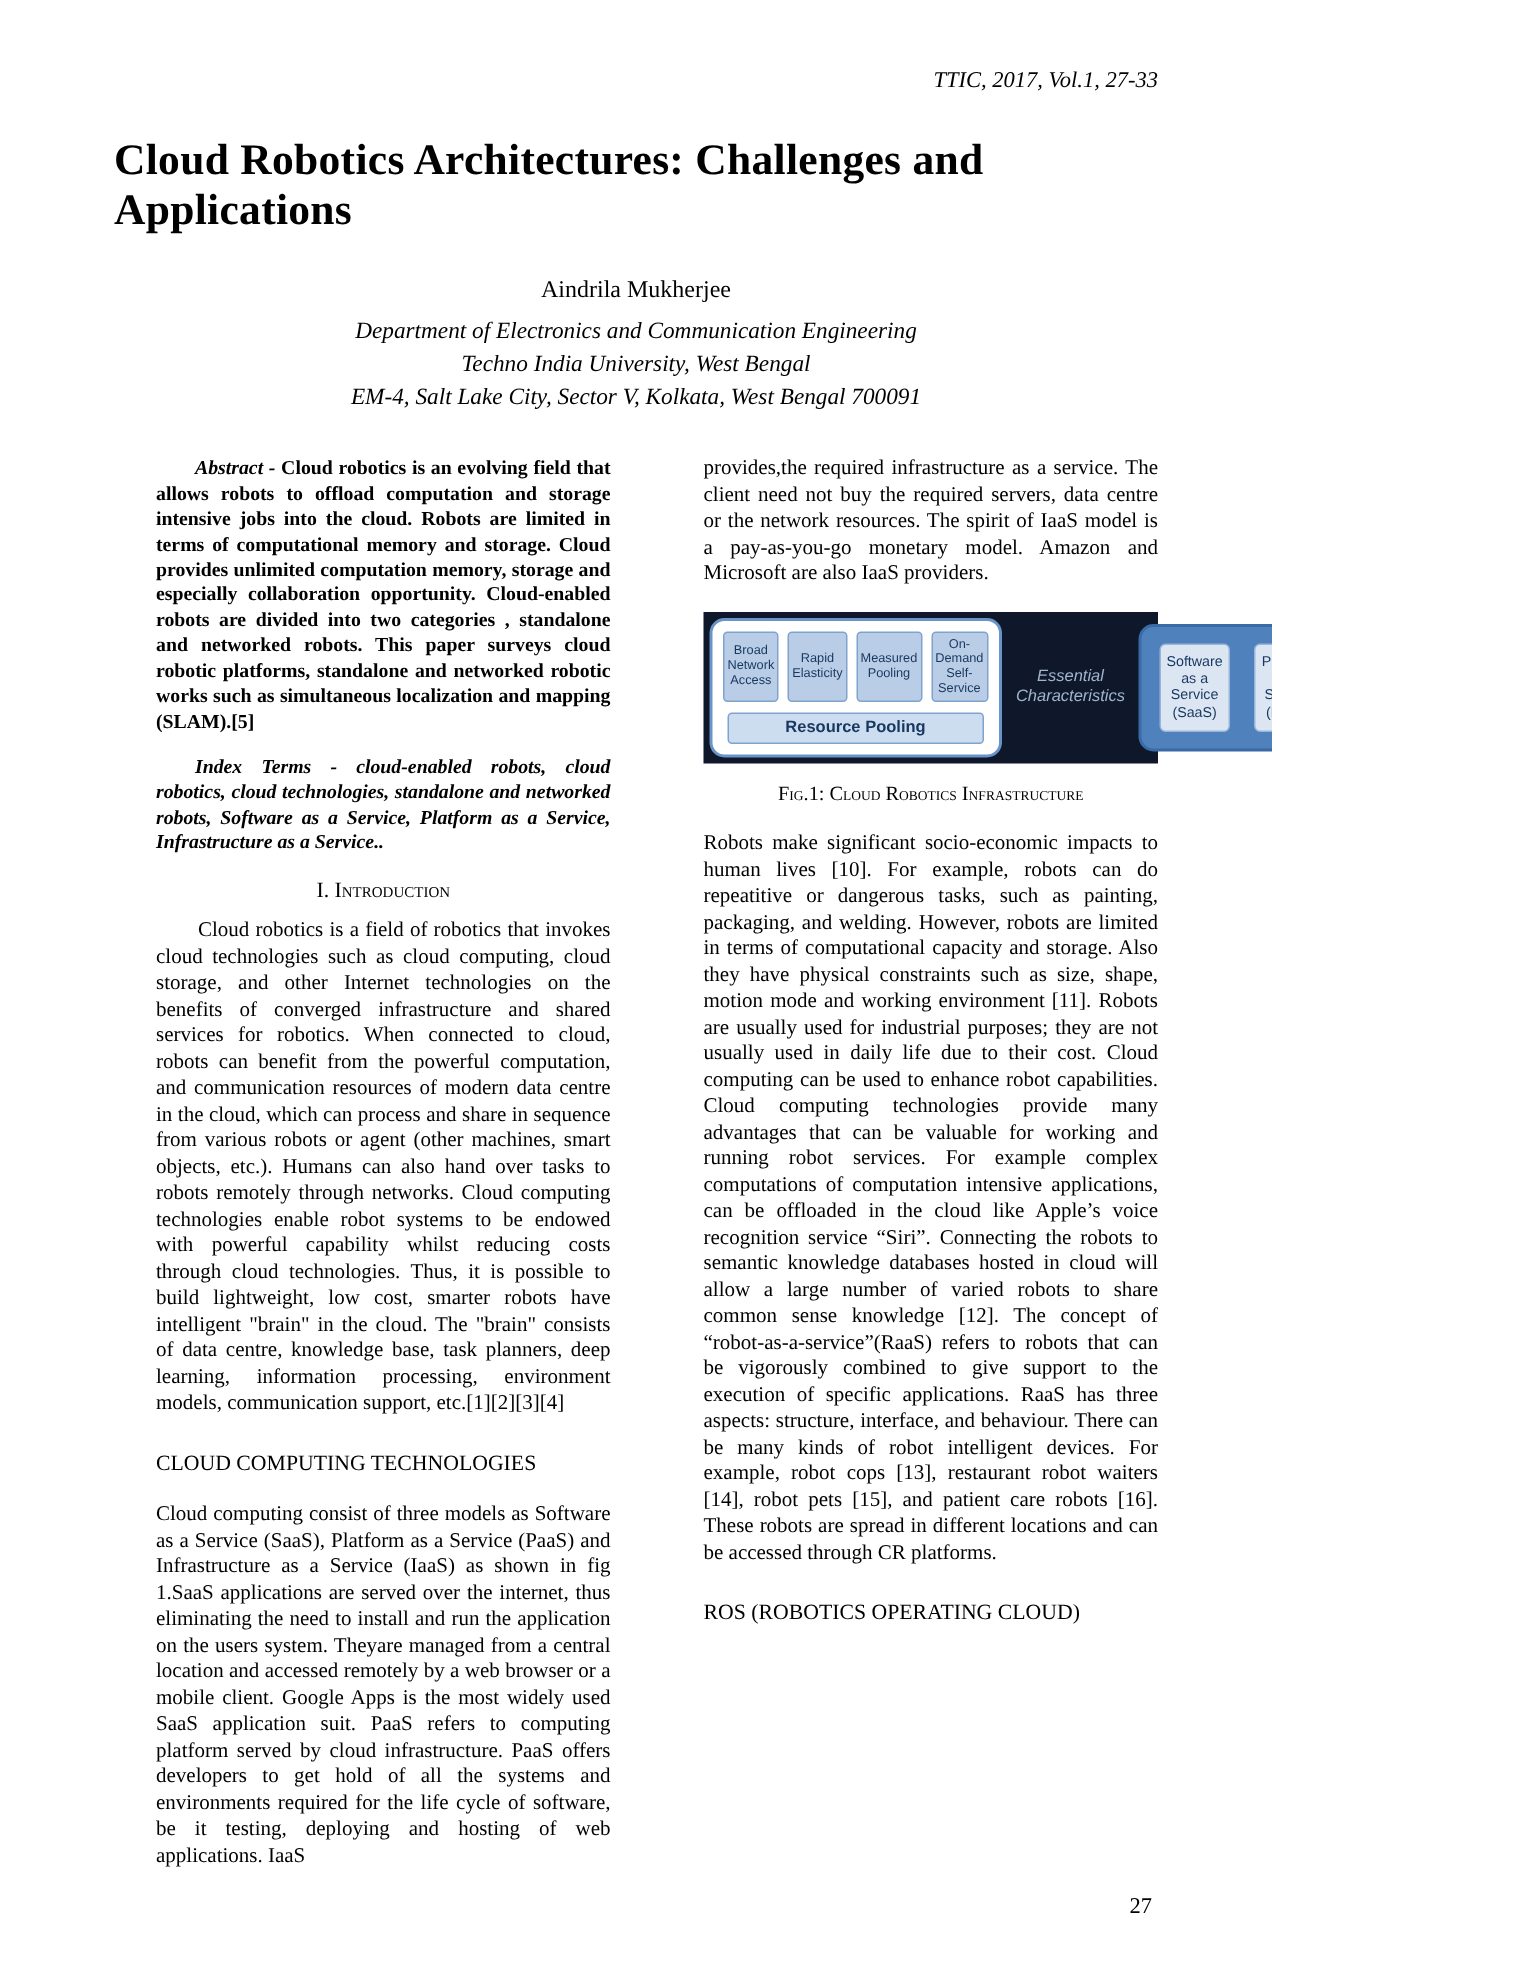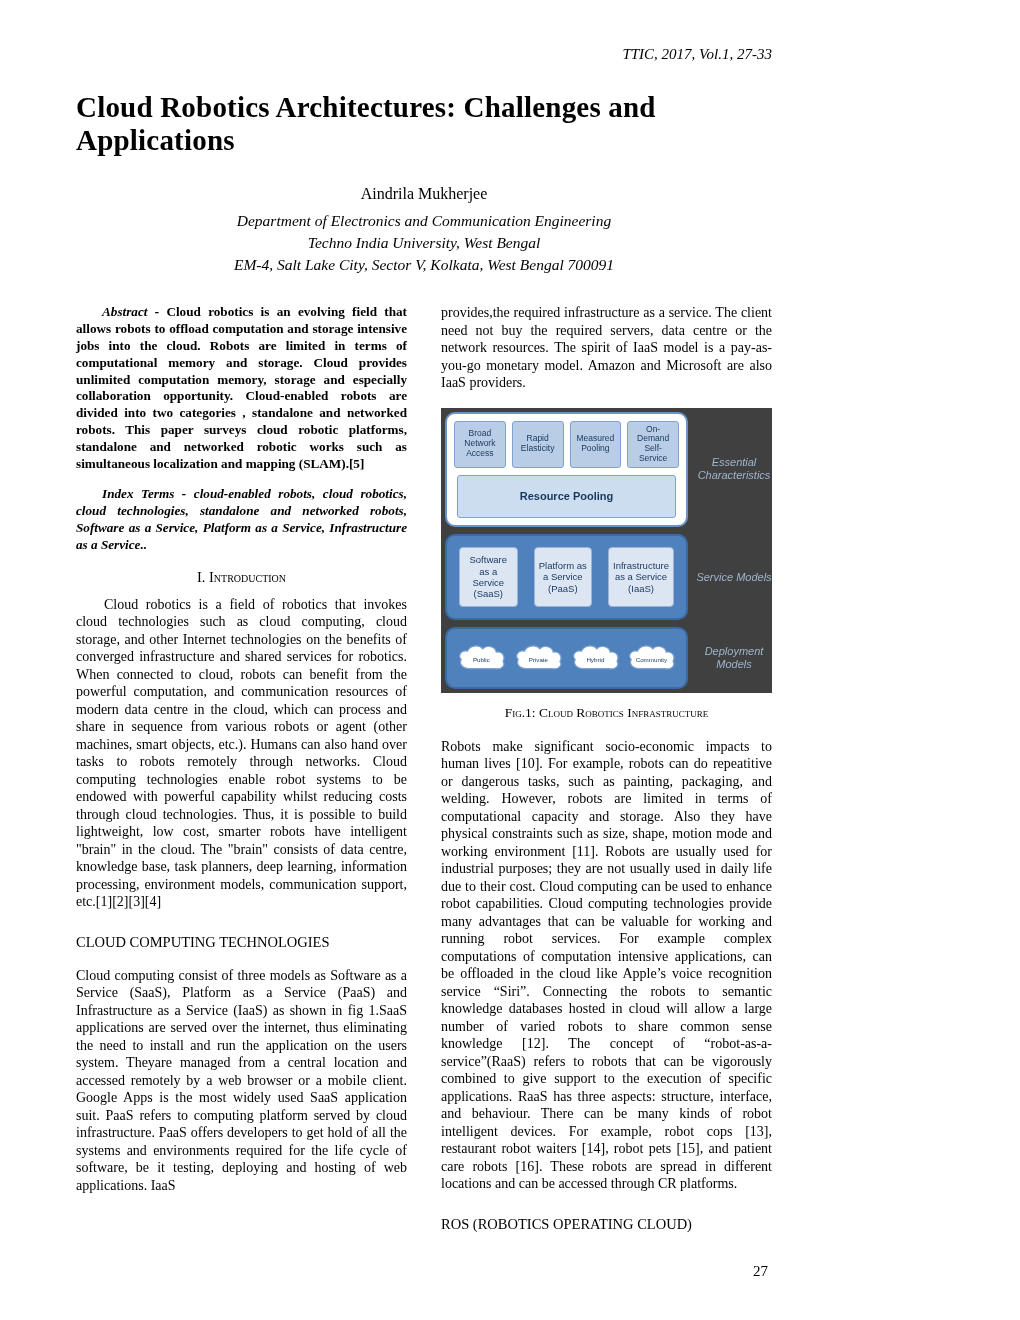--- a/index.html
+++ b/index.html
@@ -43,20 +43,21 @@
     display: flex;
     gap: 34px;
     margin-top: 28px;
   }
   .col {
     flex: 1;
     min-width: 0;
     font-size: 14px;
     line-height: 1.25;
     text-align: justify;
+    margin-left: 28px;
   }
   .abstract {
     font-weight: bold;
     font-size: 13.2px;
     line-height: 1.28;
     text-indent: 26px;
   }
   .abstract-label { font-style: italic; }
   .index-terms {
     font-weight: bold;
@@ -82,23 +83,23 @@
   }
   .smallcaps { font-variant: small-caps; }
   .body-par { margin-top: 0; }
   .body-par.indent { text-indent: 28px; }
 
   
   .figure { margin-top: 16px; margin-bottom: 16px; }
   .fig-diagram {
     font-family: "Liberation Sans", sans-serif;
     display: flex;
-    flex-direction: column;
+    flex-direction: row;
     gap: 7px;
-    background: #404040;
+    background: #0f172a;
     padding: 4px 0 4px 4px;
   }
   .fig-row {
     display: flex;
     align-items: center;
     gap: 8px;
   }
   .fig-panel {
     flex: 1;
     min-width: 0;
@@ -127,21 +128,21 @@
   }
   .pool-bar {
     margin: 7px 3px 0 3px;
     background: #cdddf0;
     border: 1px solid #7fa3cf;
     border-radius: 3px;
     color: #17375e;
     font-size: 11px;
     font-weight: bold;
     text-align: center;
-    padding: 14px 0;
+    padding: 3px 0;
   }
   .service-panel {
     background: #4f81bd;
     border: 2px solid #3a6ba5;
     padding: 11px 12px;
     display: flex;
     gap: 16px;
   }
   .svc-box {
     flex: 1;

